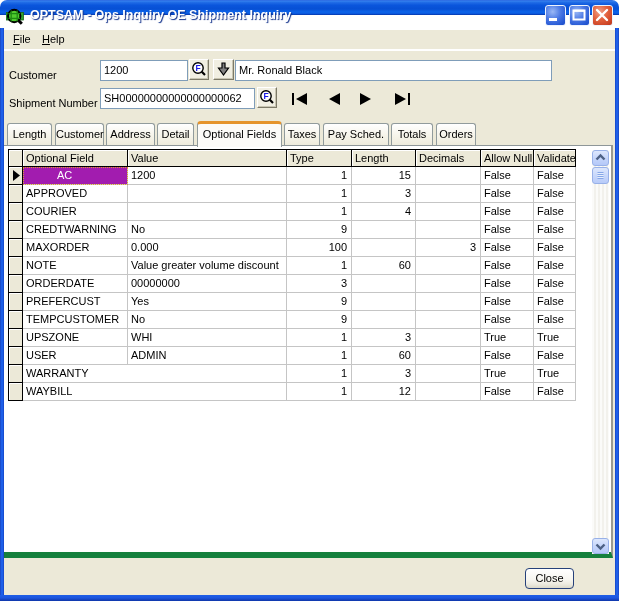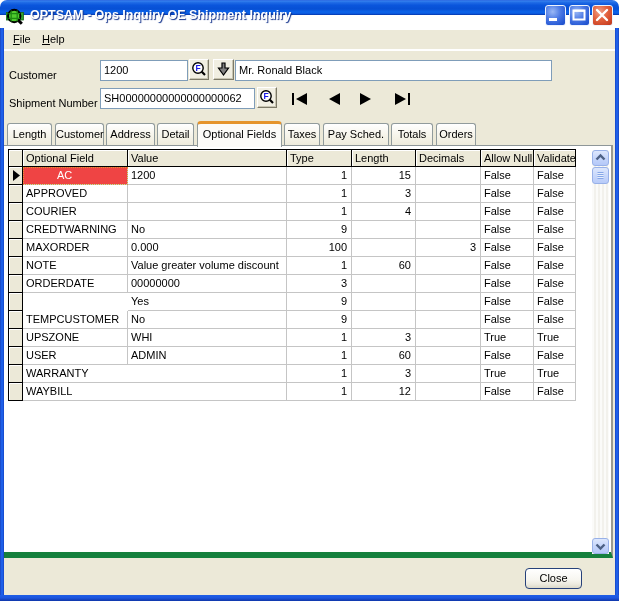--- a/index.html
+++ b/index.html
@@ -52,33 +52,33 @@
   border-top:1px solid #8e9698; border-bottom:6px solid #15803d; border-right:2px solid #9a9a90; z-index:1; }
 .hcell { position:absolute; height:18px; background:#ece9d8; border:1px solid #000;
   box-shadow:inset 1px 1px 0 #fff; font-size:11px; line-height:17px; padding-left:3px; color:#000;
   white-space:nowrap; }
 .scell { position:absolute; height:18px; background:#ece9d8; border:1px solid #000; border-top:none;
   box-shadow:inset 1px 1px 0 #fff; }
 .dcell { position:absolute; height:18px; background:#fff; border-right:1px solid #c5c5c5;
   border-bottom:1px solid #c5c5c5; font-size:11px; line-height:16px; padding-left:3px; color:#000;
   white-space:nowrap; overflow:hidden; }
 .dcell.num { text-align:right; padding-right:4px; padding-left:0; }
-.dcell.sel { background:#ef4444; color:#fff; outline:1px dotted #e09a30; outline-offset:-1px;padding-left:34px; }
+.dcell.sel { background:#a21caf; color:#fff; outline:1px dotted #e09a30; outline-offset:-1px;padding-left:34px; }
 
 
 #sbtrack { position:absolute; left:588px; top:4px; width:17px; height:404px;
   background:repeating-linear-gradient(90deg,#fbfbf9 0,#fbfbf9 2px,#f2f1ec 2px,#f2f1ec 4px); }
 .sbtn { position:absolute; left:0px; width:17px; height:16px; border-radius:3px;
   background:linear-gradient(180deg,#dde7fd 0%,#c6d6fb 50%,#b4c8f8 100%);
   border:1px solid #98b1e8; }
 #sthumb { position:absolute; left:0px; top:17px; width:17px; height:17px; border-radius:3px;
   background:linear-gradient(180deg,#dde7fd 0%,#c8d8fb 50%,#b8cbf9 100%);
   border:1px solid #98b1e8; }
 
-#closebtn { position:absolute; left:525px; top:568px; width:57px; height:21px; border-radius:4px;
+#closebtn { position:absolute; left:525px; top:568px; width:49px; height:21px; border-radius:4px;
   border:1px solid #26417a; background:linear-gradient(180deg,#ffffff 0%,#f7f6f0 55%,#eceadf 80%,#dbd8c8 100%);
   font-size:11px; text-align:center; line-height:19px; color:#000;
   font-family:"Liberation Sans",sans-serif; }
 </style></head>
 <body>
 <div id="win">
   <div id="bl"></div>
     <div id="br"></div>
     <div id="bb"></div>
   <div id="client"></div>
@@ -210,20 +210,21 @@
 <div class="dcell" style="left:530px;width:42px;top:111px">False</div>
 <div class="scell" style="left:4px;width:15px;top:129px"></div>
 <div class="dcell" style="left:19px;width:105px;top:129px">ORDERDATE</div>
 <div class="dcell" style="left:124px;width:159px;top:129px">00000000</div>
 <div class="dcell num" style="left:283px;width:65px;top:129px">3</div>
 <div class="dcell num" style="left:348px;width:64px;top:129px"></div>
 <div class="dcell num" style="left:412px;width:65px;top:129px"></div>
 <div class="dcell" style="left:477px;width:53px;top:129px">False</div>
 <div class="dcell" style="left:530px;width:42px;top:129px">False</div>
 <div class="scell" style="left:4px;width:15px;top:147px"></div>
+<div class="dcell" style="left:19px;width:105px;top:147px">PREFERCUST</div>
 <div class="dcell" style="left:124px;width:159px;top:147px">Yes</div>
 <div class="dcell num" style="left:283px;width:65px;top:147px">9</div>
 <div class="dcell num" style="left:348px;width:64px;top:147px"></div>
 <div class="dcell num" style="left:412px;width:65px;top:147px"></div>
 <div class="dcell" style="left:477px;width:53px;top:147px">False</div>
 <div class="dcell" style="left:530px;width:42px;top:147px">False</div>
 <div class="scell" style="left:4px;width:15px;top:165px"></div>
 <div class="dcell" style="left:19px;width:105px;top:165px">TEMPCUSTOMER</div>
 <div class="dcell" style="left:124px;width:159px;top:165px">No</div>
 <div class="dcell num" style="left:283px;width:65px;top:165px">9</div>

